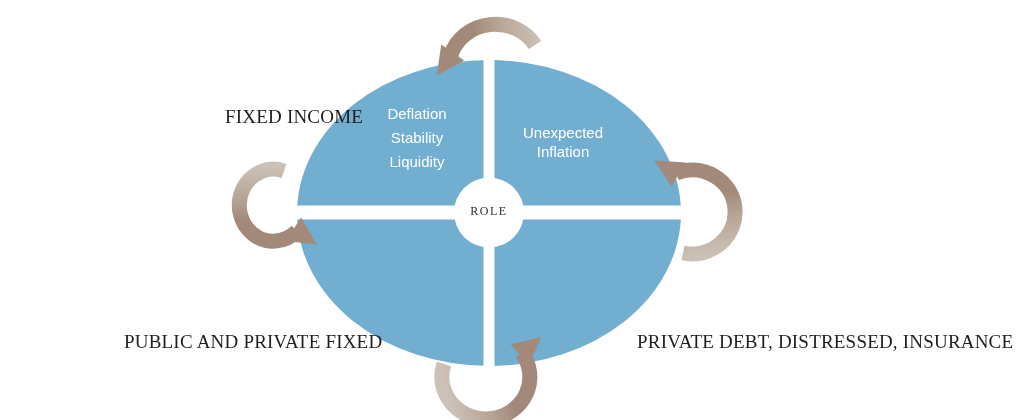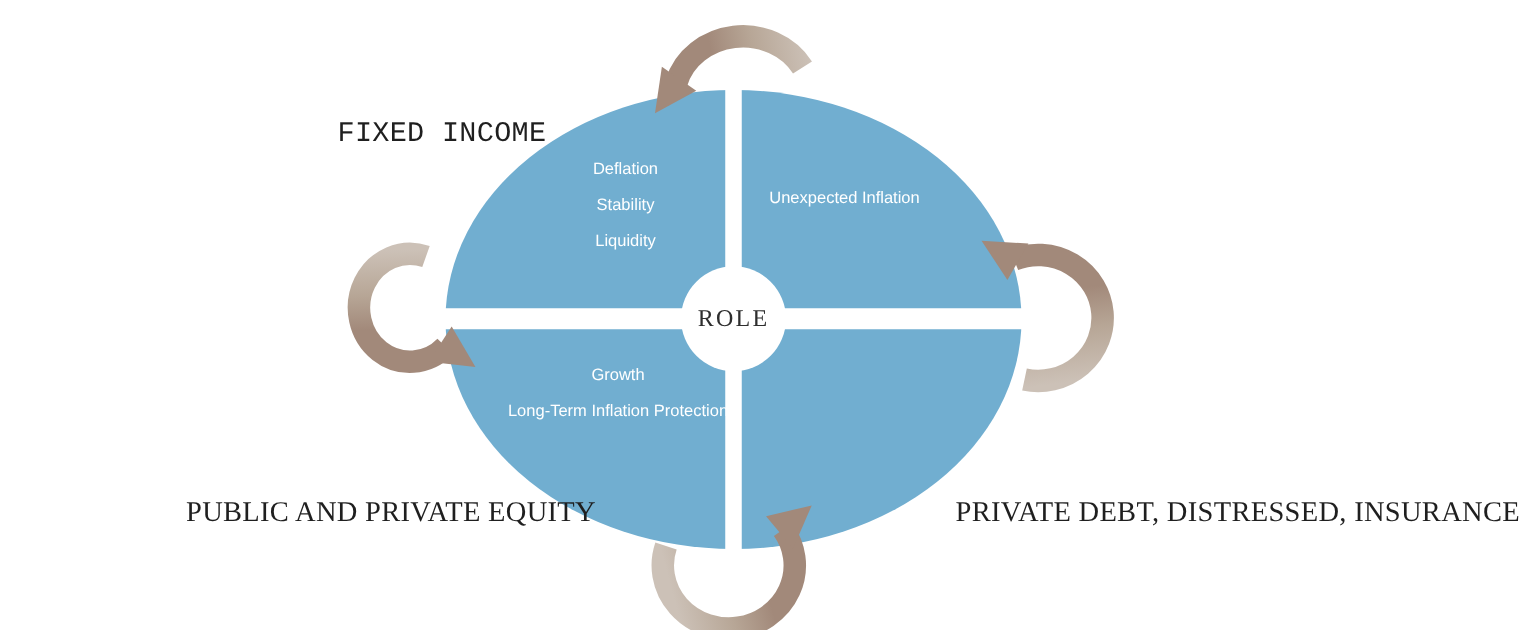--- a/index.html
+++ b/index.html
@@ -16,37 +16,37 @@
     position:absolute;
     font-family:"Liberation Serif",serif;
     font-size:19px;
     letter-spacing:.2px;
     color:var(--label-text,#1f1f1f);
     white-space:nowrap;
   }
   .quad-text{
     position:absolute;
     color:var(--quadrant-text,#fff);
-    font-size:11px;
+    font-size:15px;
     line-height:19px;
     text-align:center;
   }
   .quad-text .phrase{margin-bottom:5px;}
   .quad-text .phrase.gap{margin-bottom:6px;}
   .quad-text .phrase:last-child{margin-bottom:0;}
   .center-label{
     position:absolute;
     font-family:"Liberation Serif",serif;
-    font-size:16px;
+    font-size:12px;
     letter-spacing:1.5px;
     color:var(--center-text,#2e2e2e);
     text-align:center;
   }
   
-  .lbl-fixed-income{left:225px;top:78px;font-family:Liberation Mono, monospace;}
+  .lbl-fixed-income{left:225px;top:106px;}
   .lbl-real-estate{left:636px;top:92px;}
   .lbl-equity{left:124px;top:331px;}
   .lbl-private-debt{left:637px;top:331px;}
   .qt-fixed-income{left:337px;top:104px;width:160px;}
   .qt-real-estate{left:503px;top:123px;width:120px;}
   .qt-equity{left:327px;top:241px;width:170px;}
   .qt-private-debt{left:498px;top:241px;width:124px;}
   .center-label{left:449px;top:204px;width:80px;}
 </style>
 </head>
@@ -98,36 +98,32 @@
       <polygon points="-3,-14 25,0 -3,14" transform="translate(522,353) rotate(-40)" style="fill:var(--arrow-dark,#A2897A)"></polygon>
     </g>
 
     <g>
       <path d="M 683,253 A 43,42 0 1 0 676,173" fill="none" stroke="url(#gradRight)" stroke-width="15"></path>
       <polygon points="-3,-14 25,0 -3,14" transform="translate(676,173) rotate(-150)" style="fill:var(--arrow-dark,#A2897A)"></polygon>
     </g>
   </svg>
 
   <div class="outer-label lbl-fixed-income">FIXED INCOME</div>
-  <div class="outer-label lbl-equity">PUBLIC AND PRIVATE EQUITY</div>
+  <div class="outer-label lbl-equity">PUBLIC AND PRIVATE FIXED</div>
   <div class="outer-label lbl-private-debt">PRIVATE DEBT, DISTRESSED, INSURANCE</div>
 
   <div class="quad-text qt-fixed-income">
     <div class="phrase">Deflation</div>
     <div class="phrase">Stability</div>
     <div class="phrase">Liquidity</div>
   </div>
 
   <div class="quad-text qt-real-estate">
     <div class="phrase gap">Unexpected Inflation</div>
   </div>
 
-  <div class="quad-text qt-equity">
-    <div class="phrase">Growth</div>
-    <div class="phrase">Long-Term Inflation Protection</div>
-  </div>
 
   <div class="quad-text qt-private-debt">
   </div>
 
   <div class="center-label">ROLE</div>
 
 </div>
 
 </body></html>

